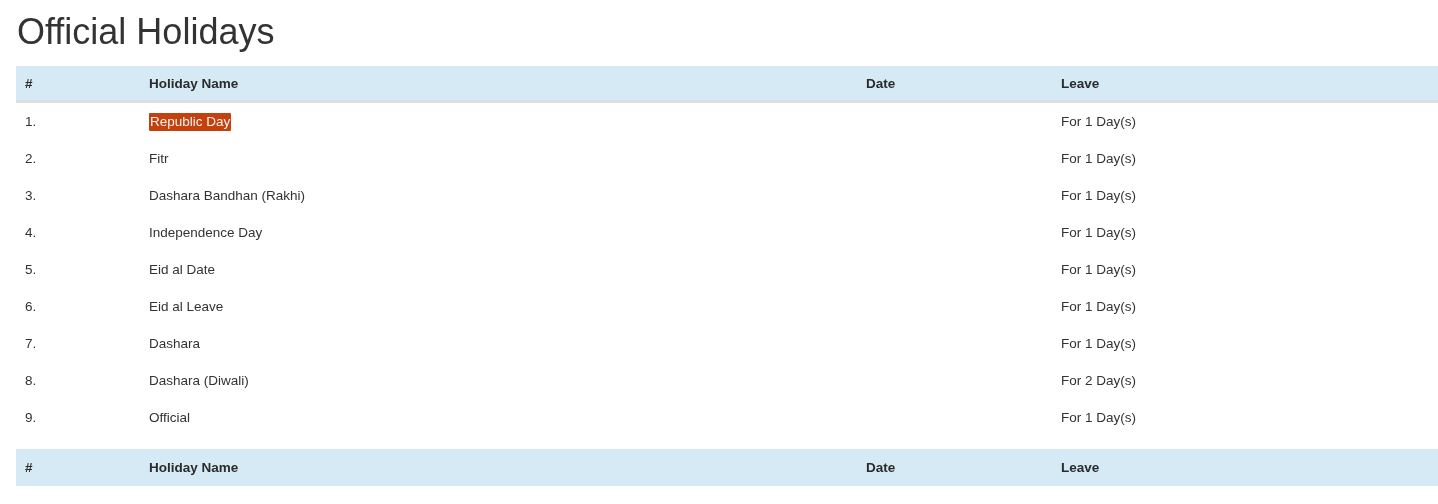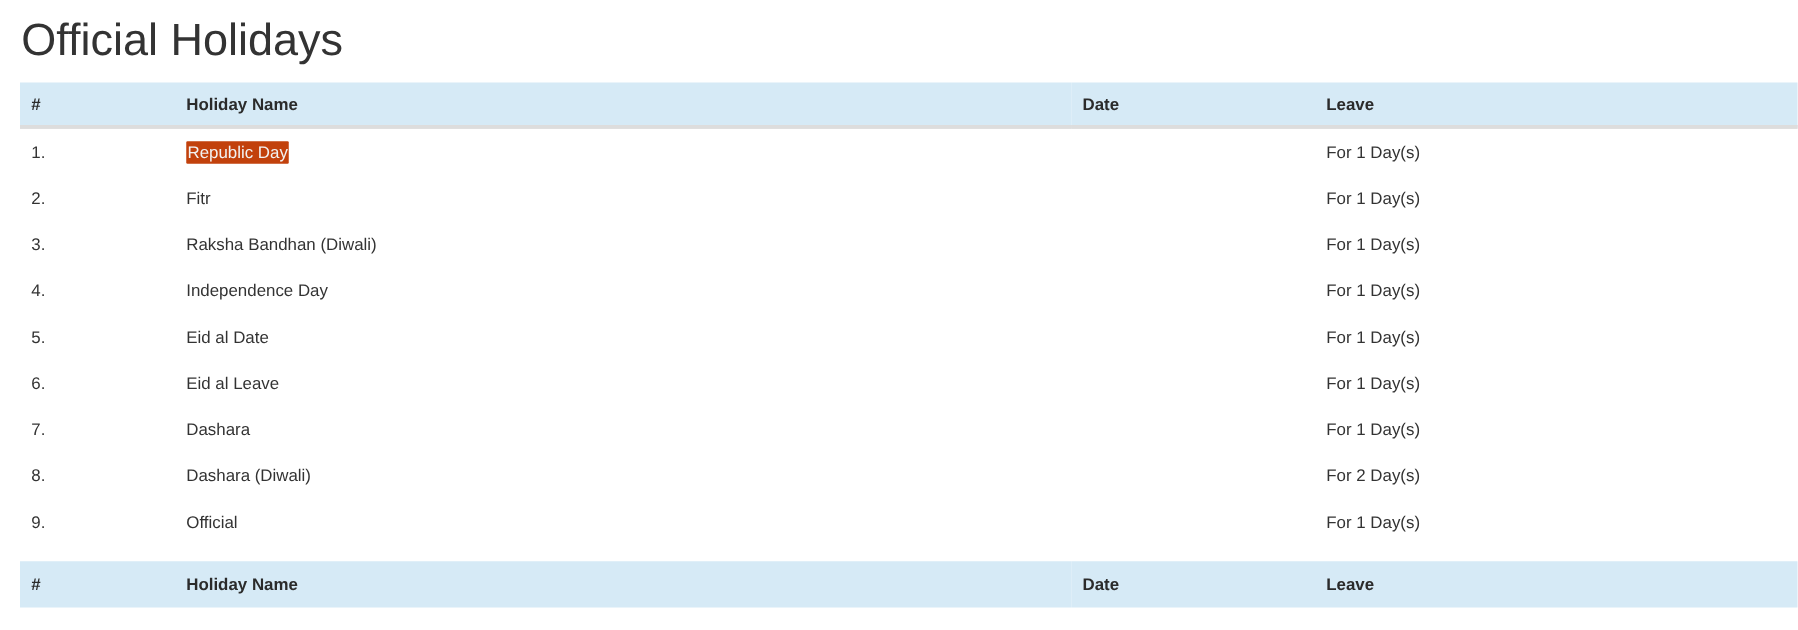--- a/index.html
+++ b/index.html
@@ -169,21 +169,21 @@
           </td>
         <td>
             <span class="cell-pad">For 1 Day(s)</span>
           </td>
       </tr>
       <tr>
         <td>
             <span class="cell-pad">3.</span>
           </td>
         <td>
-            <span class="cell-pad">Raksha Bandhan (Diwali)</span>
+            <span class="cell-pad">Dashara Bandhan (Rakhi)</span>
           </td>
         <td>
             <span class="cell-pad"></span>
           </td>
         <td>
             <span class="cell-pad">For 1 Day(s)</span>
           </td>
       </tr>
       <tr>
         <td>

